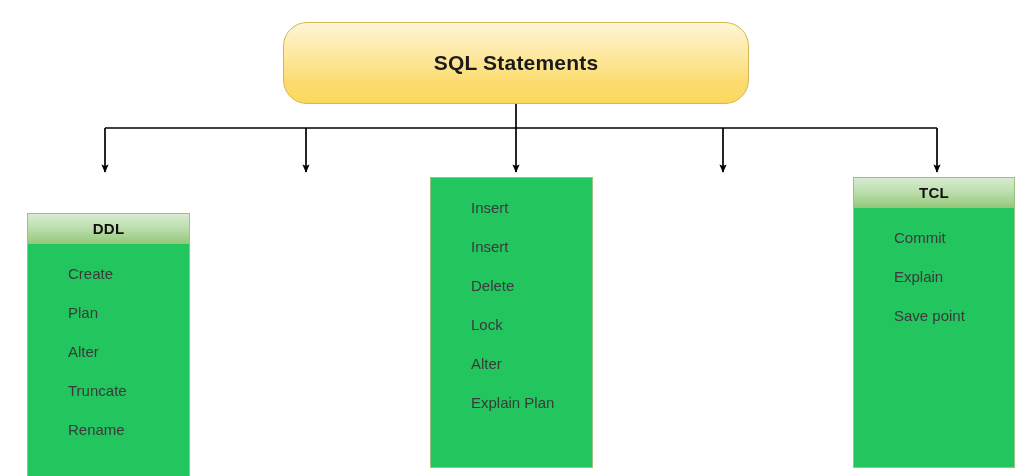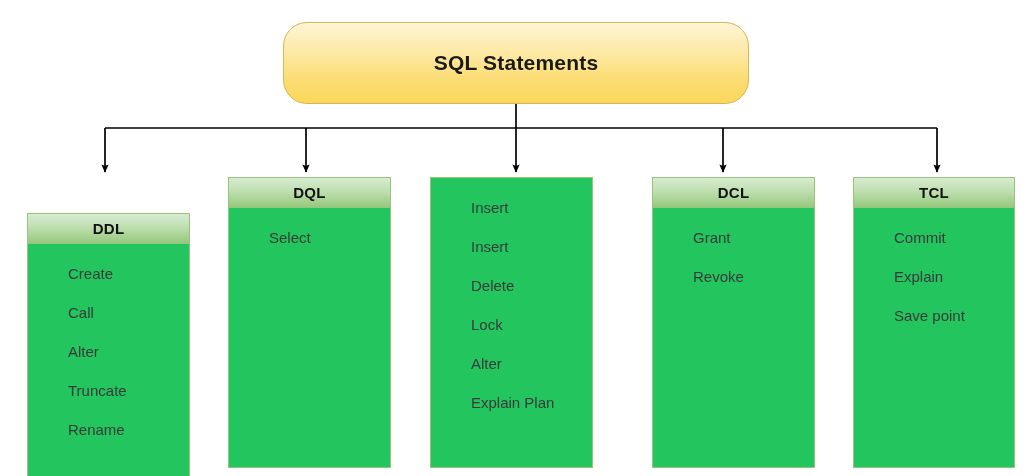--- a/index.html
+++ b/index.html
@@ -132,56 +132,39 @@
   <div class="root-node">
     <span class="root-title">SQL Statements</span>
   </div>
 
   <div class="column" id="col-0">
     <div class="col-header">
       <span class="col-header-label">DDL</span>
     </div>
     <div class="col-body">
       <div class="col-item">Create</div>
-      <div class="col-item">Call</div>
+      <div class="col-item">Plan</div>
       <div class="col-item">Alter</div>
       <div class="col-item">Truncate</div>
       <div class="col-item">Rename</div>
     </div>
   </div>
 
-  <div class="column" id="col-1">
-    <div class="col-header">
-      <span class="col-header-label">DQL</span>
-    </div>
-    <div class="col-body">
-      <div class="col-item">Select</div>
-    </div>
-  </div>
 
   <div class="column" id="col-2">
     <div class="col-body">
       <div class="col-item">Insert</div>
       <div class="col-item">Insert</div>
       <div class="col-item">Delete</div>
       <div class="col-item">Lock</div>
       <div class="col-item">Alter</div>
       <div class="col-item">Explain Plan</div>
     </div>
   </div>
 
-  <div class="column" id="col-3">
-    <div class="col-header">
-      <span class="col-header-label">DCL</span>
-    </div>
-    <div class="col-body">
-      <div class="col-item">Grant</div>
-      <div class="col-item">Revoke</div>
-    </div>
-  </div>
 
   <div class="column" id="col-4">
     <div class="col-header">
       <span class="col-header-label">TCL</span>
     </div>
     <div class="col-body">
       <div class="col-item">Commit</div>
       <div class="col-item">Explain</div>
       <div class="col-item">Save point</div>
     </div>

